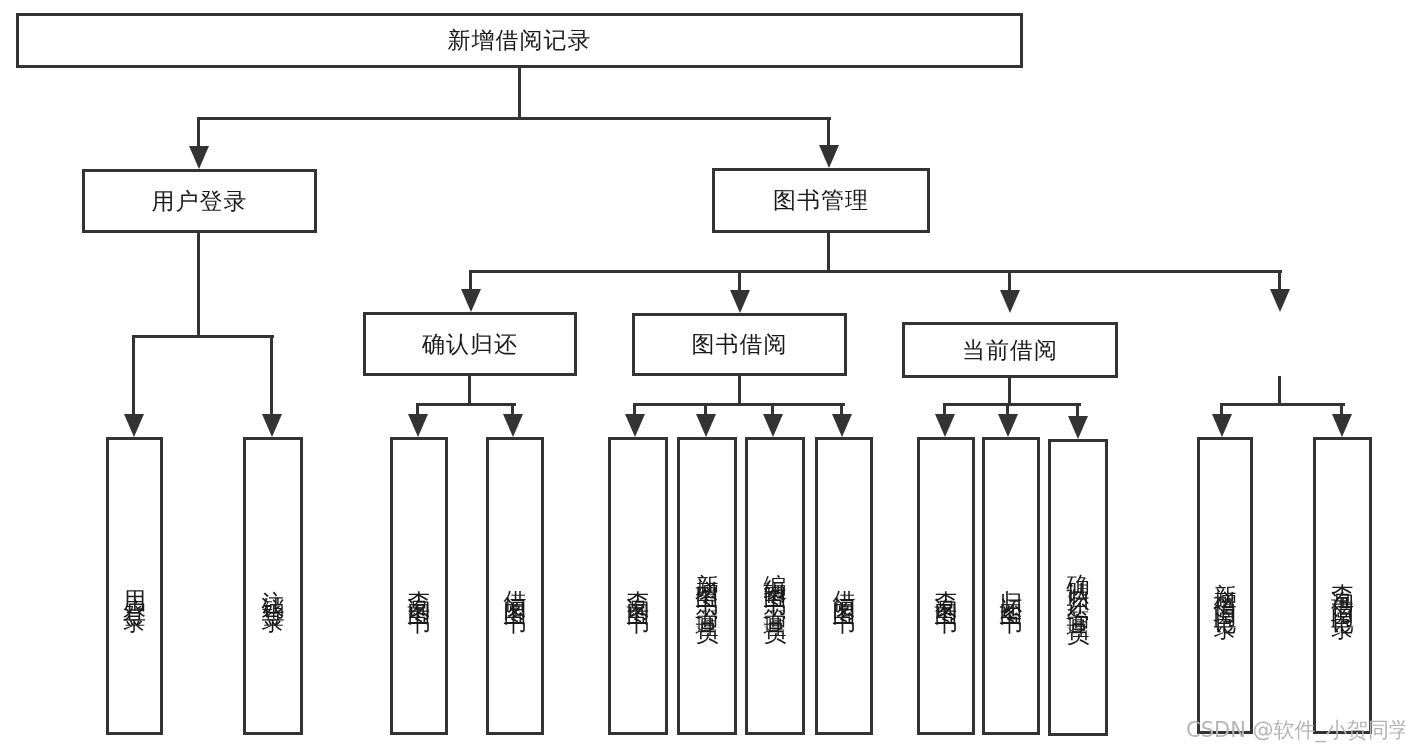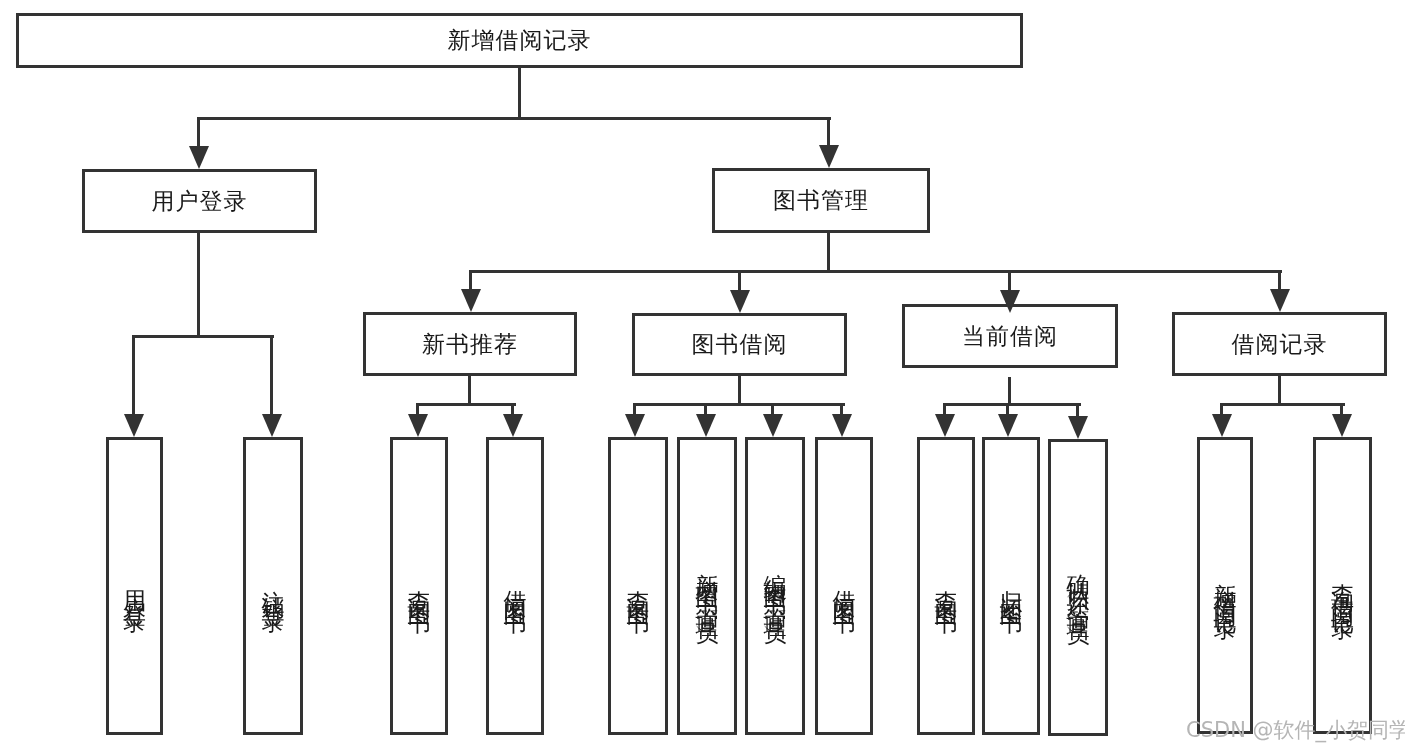--- a/index.html
+++ b/index.html
@@ -51,24 +51,23 @@
 </head>
 <body>
 
 <div class="canvas">
 
   <div class="node h-node" style="left:16px; top:13px; width:1007px; height:55px;">新增借阅记录</div>
 
   <div class="node h-node" style="left:82px; top:169px; width:235px; height:64px;">用户登录</div>
   <div class="node h-node" style="left:712px; top:168px; width:218px; height:65px;">图书管理</div>
 
-  <div class="node h-node" style="left:363px; top:312px; width:214px; height:64px;">新书推荐</div>
+  <div class="node h-node" style="left:363px; top:312px; width:214px; height:64px;">确认归还</div>
   <div class="node h-node" style="left:632px; top:313px; width:215px; height:63px;">图书借阅</div>
-  <div class="node h-node" style="left:902px; top:304px; width:216px; height:64px;">当前借阅</div>
-  <div class="node h-node" style="left:1172px; top:312px; width:215px; height:64px;">借阅记录</div>
+  <div class="node h-node" style="left:902px; top:322px; width:216px; height:56px;">当前借阅</div>
 
   <div class="node v-node" style="left:106px; top:437px; width:57px; height:298px;">用户登录</div>
   <div class="node v-node" style="left:243px; top:437px; width:60px; height:298px;">注销登录</div>
 
   <div class="node v-node" style="left:390px; top:437px; width:58px; height:298px;">查询图书</div>
   <div class="node v-node" style="left:486px; top:437px; width:58px; height:298px;">借阅图书</div>
 
   <div class="node v-node" style="left:608px; top:437px; width:60px; height:298px;">查询图书</div>
   <div class="node v-node" style="left:677px; top:437px; width:60px; height:298px;">新增图书（管理员）</div>
   <div class="node v-node" style="left:745px; top:437px; width:60px; height:298px;">编辑图书（管理员）</div>

